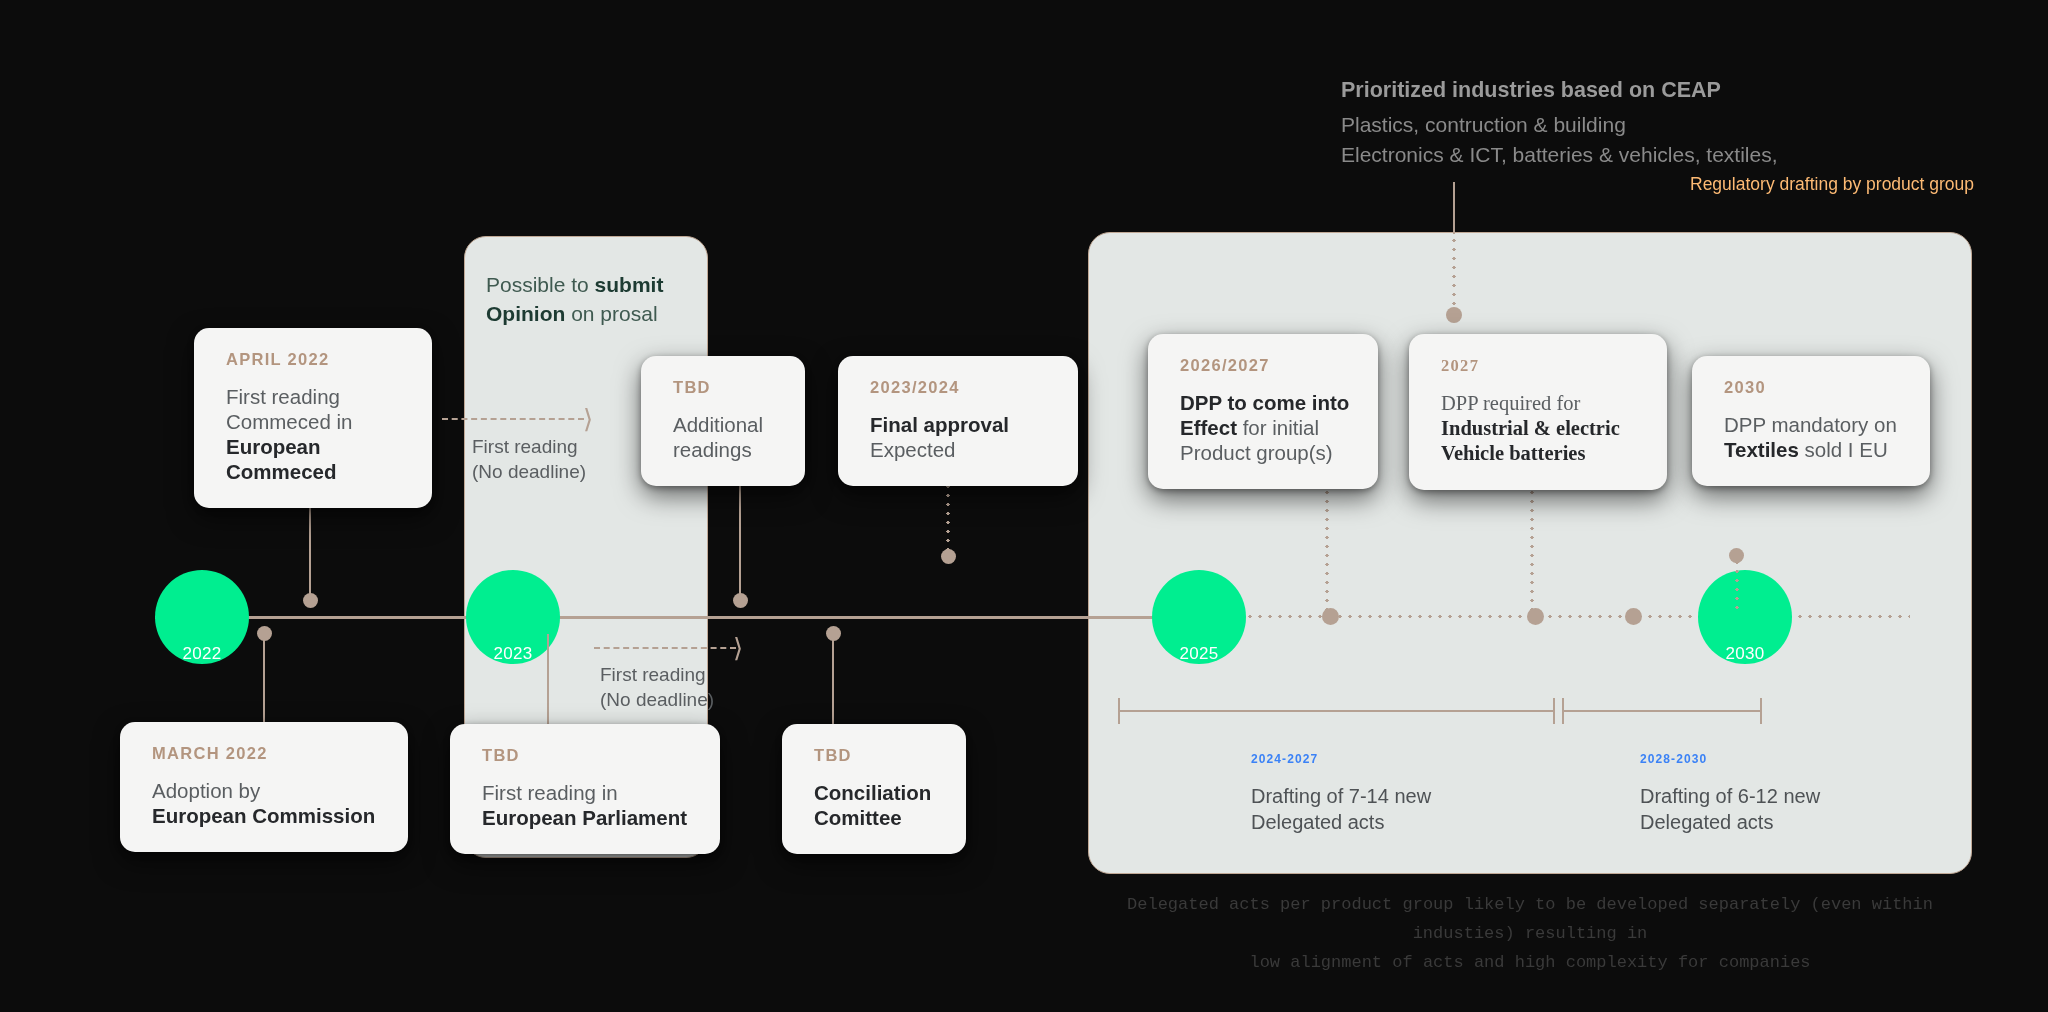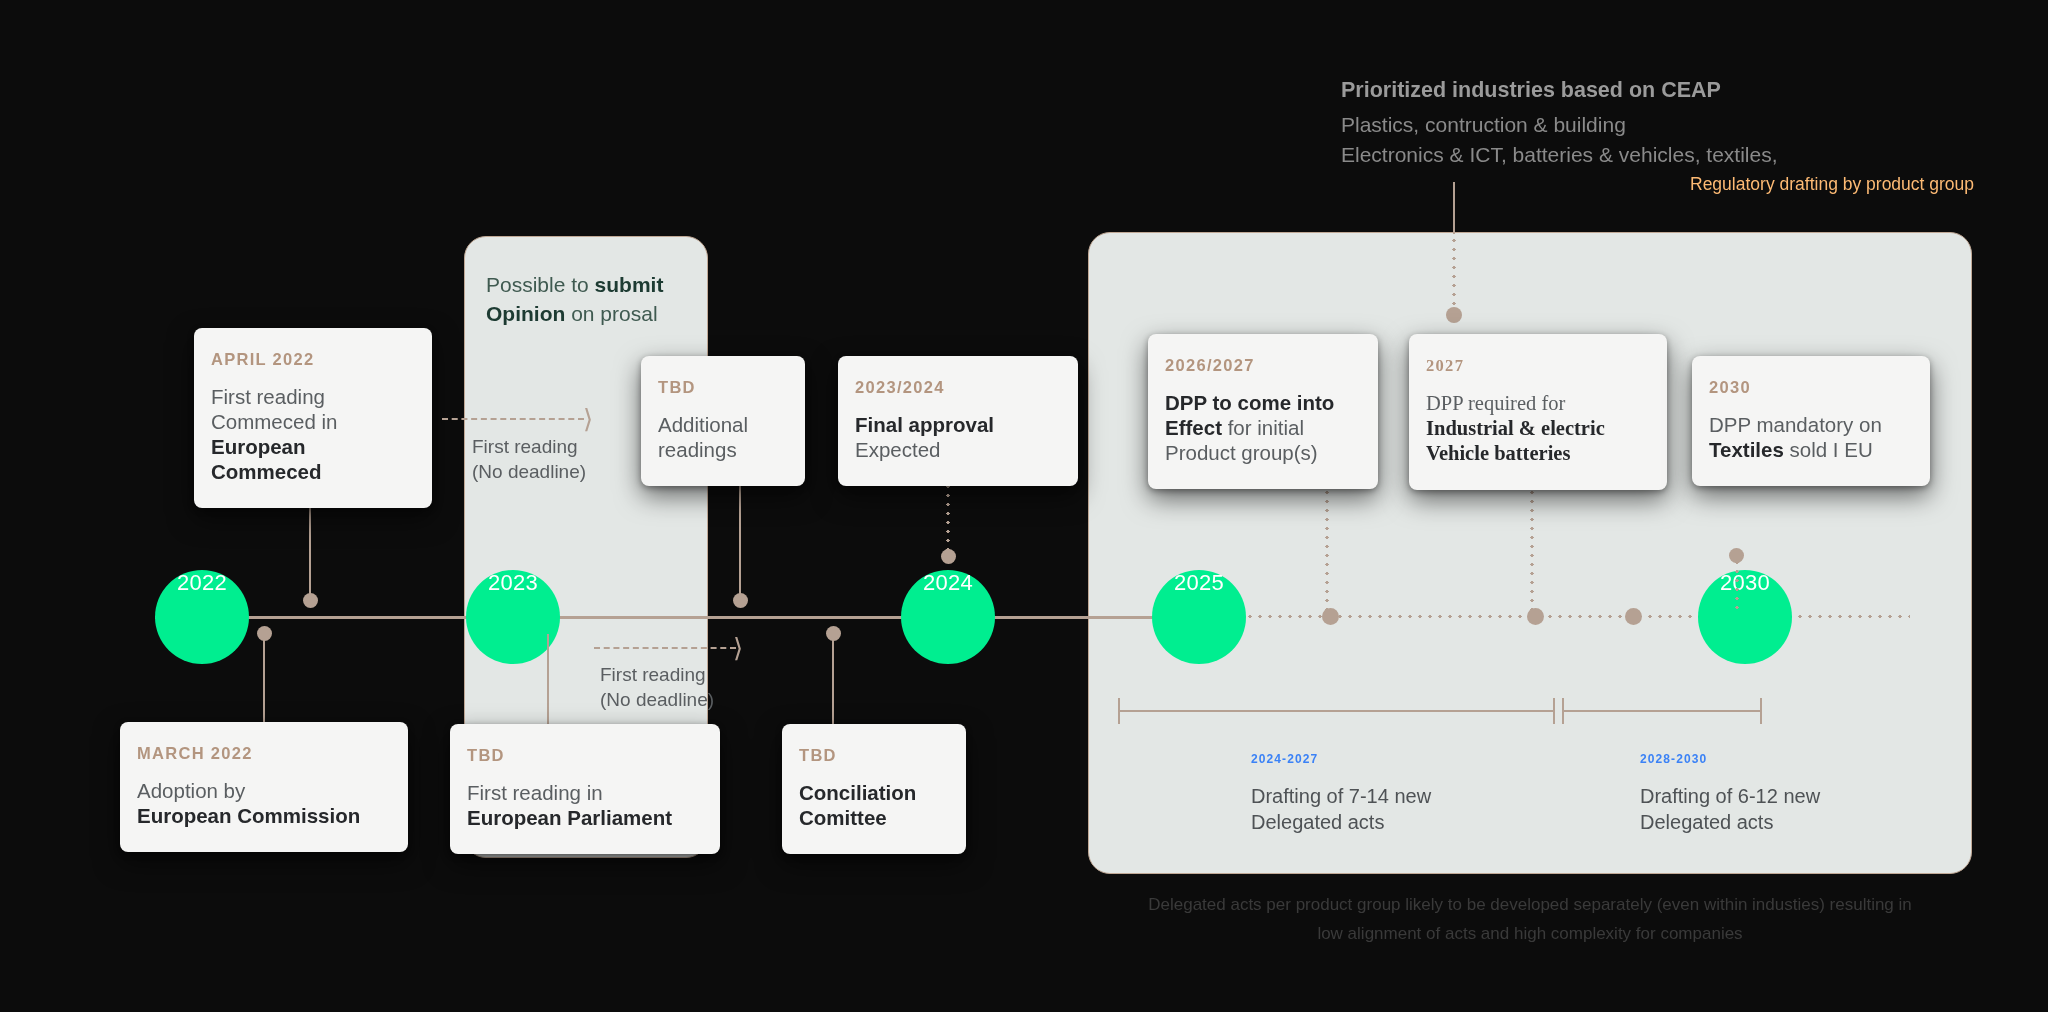--- a/index.html
+++ b/index.html
@@ -23,23 +23,23 @@
     border-radius: 22px;
   }
   .panel-right {
     left: 1088px; top: 232px; width: 884px; height: 642px;
   }
 
   
   .card {
     position: absolute;
     background: #f5f5f4;
-    border-radius: 8px;
+    border-radius: 15px;
     box-shadow: 0 10px 26px rgba(0,0,0,0.55), 0 2px 6px rgba(0,0,0,0.35);
-    padding: 22px 26px 24px 17px;
+    padding: 22px 26px 24px 32px;
   }
   .card .eyebrow {
     color: #b3957f;
     font-size: 16.5px;
     font-weight: bold;
     letter-spacing: 1.3px;
     margin-bottom: 15px;
     white-space: nowrap;
   }
   .card .body {
@@ -88,22 +88,22 @@
     background-position: 0 center;
   }
 
   
   .year {
     position: absolute;
     width: 94px; height: 94px;
     border-radius: 50%;
     background: #00ee90;
     color: #ffffff;
-    font-size: 22px;
-    display: flex; align-items: flex-start; justify-content: center;
+    font-size: 17px;
+    display: flex; align-items: flex-end; justify-content: center;
     letter-spacing: 0.3px;
   }
 
   
   .stem {
     position: absolute;
     width: 2.2px;
     background: #b5a193;
   }
   .stem-dotted {
@@ -226,20 +226,21 @@
   }
 
   
   .footer-cap {
     position: absolute;
     left: 1088px; top: 890px; width: 884px;
     text-align: center;
     color: #3a3a3a;
     font-size: 17px;
     line-height: 29px;
+    font-family: Liberation Mono, monospace;
   }
 </style>
 </head>
 <body>
 
 <div id="stage">
 
   <div class="panel panel-right"></div>
   <div class="panel panel-2023"></div>
 
@@ -260,23 +261,20 @@
   <div class="axis-dot" style="left:1322px; top:608px;"></div>
   <div class="axis-dot" style="left:1527px; top:608px;"></div>
   <div class="axis-dot" style="left:1625px; top:608px;"></div>
   <div class="axis-dot" style="left:1730px; top:608px;"></div>
 
   <div class="year" style="left:155px; top:570px;">
     <span>2022</span>
   </div>
   <div class="year" style="left:466px; top:570px;">
     <span>2023</span>
-  </div>
-  <div class="year" style="left:901px; top:570px;">
-    <span>2024</span>
   </div>
   <div class="year" style="left:1152px; top:570px;">
     <span>2025</span>
   </div>
   <div class="year" style="left:1698px; top:570px;">
     <span>2030</span>
   </div>
 
   <div class="stem" style="left:309px; top:480px; height:118px;"></div>
   <div class="node-dot" style="left:303px; top:593px;"></div>

